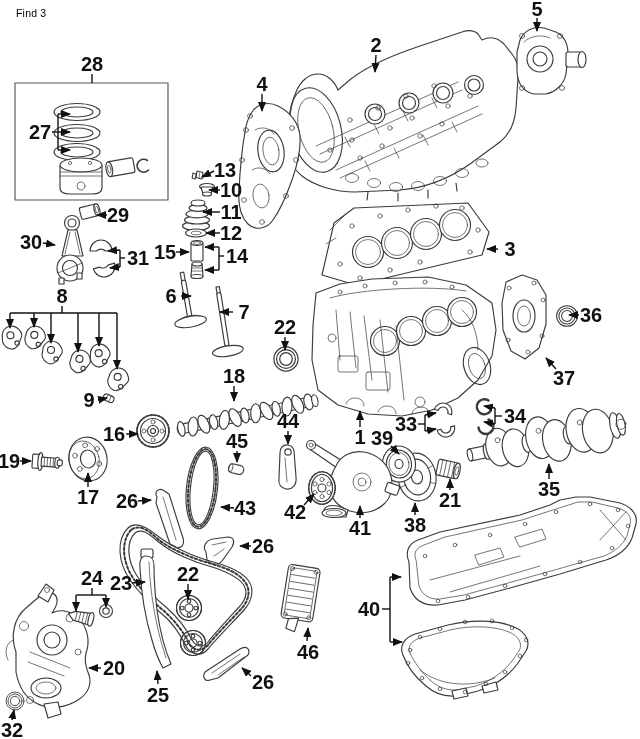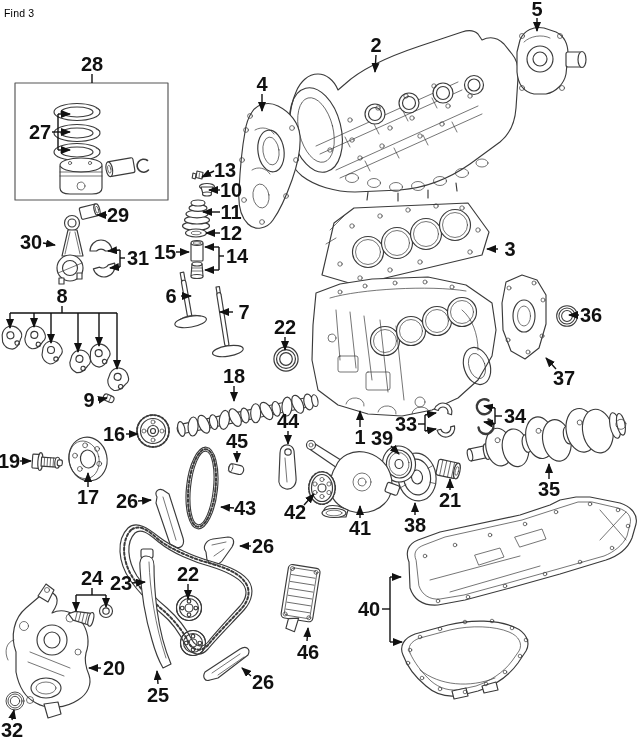--- a/index.html
+++ b/index.html
@@ -1,18 +1,18 @@
 <!DOCTYPE html>
 <html><head>
 <meta charset="utf-8">
 <style>
   html,body{margin:0;padding:0;background:#fff;}
   .stage{position:relative;width:640px;height:739px;background:#fff;overflow:hidden;
          font-family:"Liberation Sans",sans-serif;}
-  .find-label{position:absolute;left:4px;top:7px;font-size:10.5px;color:#000;letter-spacing:.2px;}
+  .find-label{position:absolute;left:16px;top:7px;font-size:10.5px;color:#000;letter-spacing:.2px;}
   svg{position:absolute;left:0;top:0;}
   
   .art{stroke:#3b3b3b;stroke-width:1.15;fill:none;stroke-linejoin:round;stroke-linecap:round;}
   .art .f{fill:#ffffff;}
   .art .thin{stroke-width:.7;}
   .art .dash{stroke-dasharray:2.6 2.2;stroke-width:2;}
   
   .co-line{stroke:#111;stroke-width:1.4;fill:none;}
   .callout{font-family:"Liberation Sans",sans-serif;font-weight:bold;font-size:20px;fill:#111;
            text-anchor:middle;dominant-baseline:central;}

